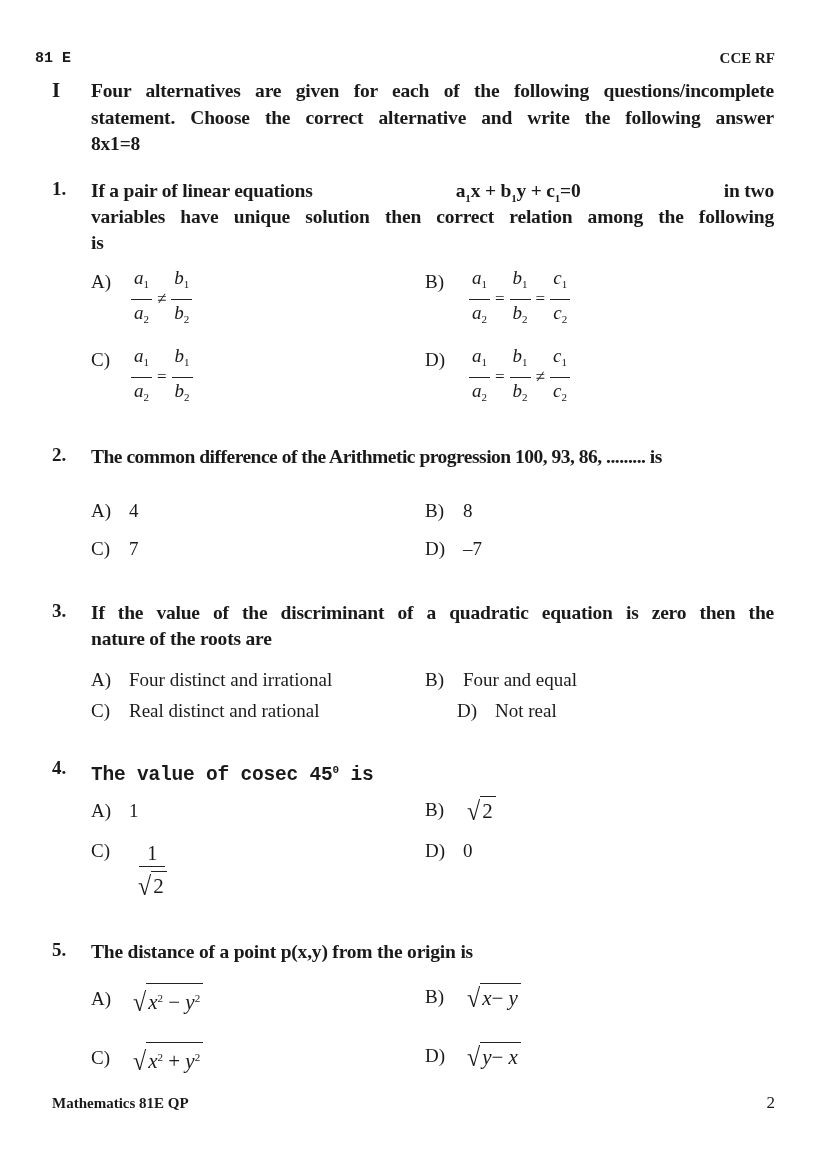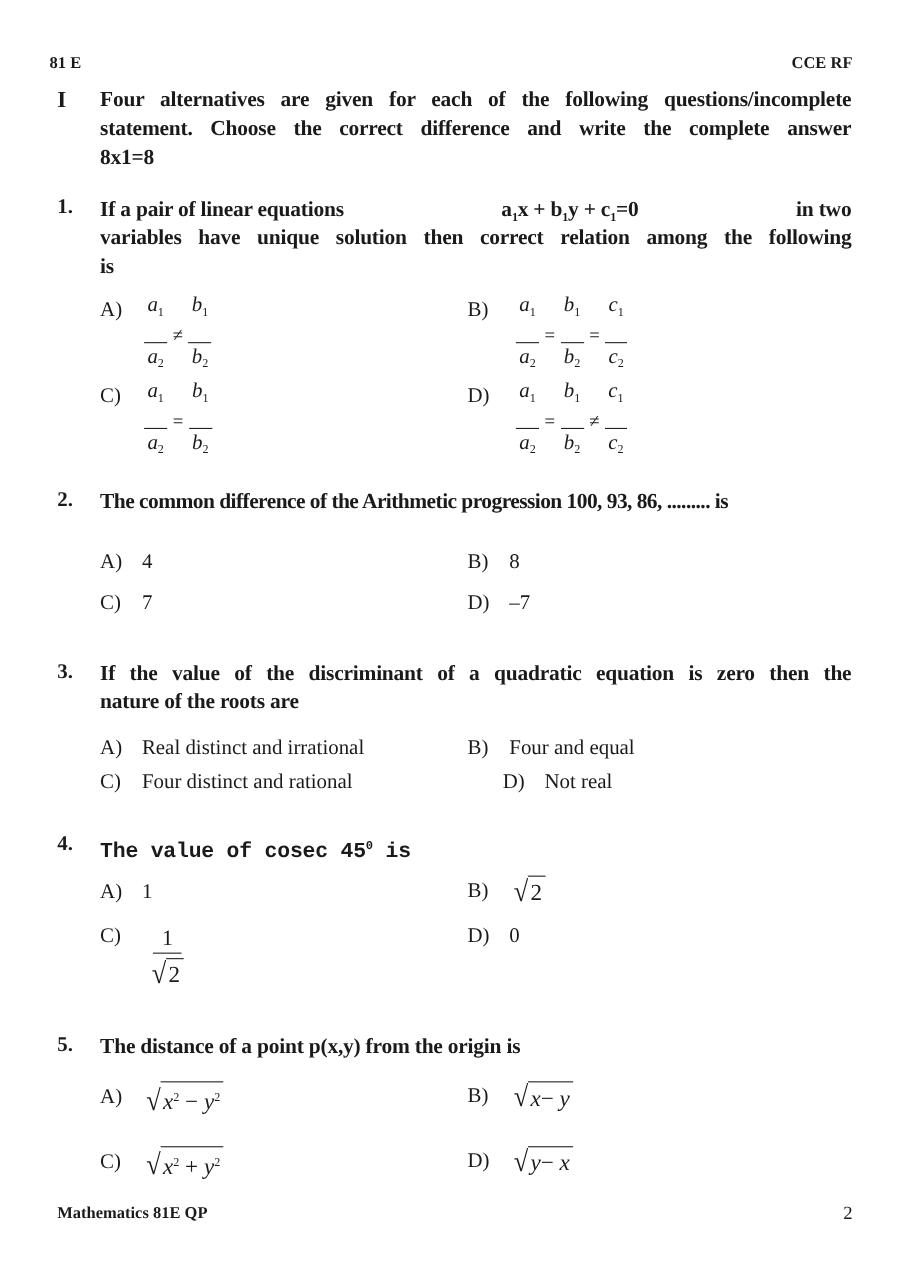--- a/index.html
+++ b/index.html
@@ -12,39 +12,39 @@
     .para { left:91px; width:683px; font-size:19.5px; font-weight:bold; line-height:26.5px; letter-spacing:-0.2px; }
     .justify { text-align:justify; text-align-last:justify; }
     .qnum { left:52px; font-size:19px; font-weight:bold; }
     .opt { font-size:19px; }
     .optlbl { display:inline-block; width:38px; }
     sub.s { font-size:11px; vertical-align:-5px; }
     sup.s { font-size:11px; vertical-align:7px; }
     
     .expr { display:inline-flex; align-items:center; font-style:italic; font-family:"Liberation Serif", serif; font-size:19px; }
     .frac { display:inline-flex; flex-direction:column; align-items:center; margin:0 2px; }
-    .frac .num { padding:0 3px 17px; border-bottom:1.3px solid #222; line-height:20px; }
+    .frac .num { padding:0 3px 5px; border-bottom:1.3px solid #222; line-height:20px; }
     .frac .den { padding:2px 3px 0; line-height:22px; }
     .op { font-style:normal; margin:0 3px; font-size:17px; }
     .idx { font-style:normal; font-size:11px; vertical-align:-4px; }
     .sqrt { display:inline-flex; align-items:flex-end; font-style:normal; }
     .sqrt .rad { font-size:24px; line-height:24px; transform:scaleY(1.1); }
     .sqrt .under { border-top:1.3px solid #222; padding:2px 3px 0 2px; font-size:21px; line-height:24px; }
     .sqrt .under i { font-style:italic; }
     .footer { top:1095px; font-size:15px; }
   </style>
 </head>
 <body>
 
-<div class="abs hdr" style="left:45px;">81 E</div>
+<div class="abs hdr" style="left:35px;font-family:Liberation Mono, monospace;">81 E</div>
 <div class="abs hdr" style="right:52px;">CCE RF</div>
 
 <div class="abs sect-num">I</div>
 <div class="abs para justify" style="top:78px;">Four alternatives are given for each of the following questions/incomplete</div>
-<div class="abs para justify" style="top:104.5px;">statement. Choose the correct difference and write the complete answer</div>
+<div class="abs para justify" style="top:104.5px;">statement. Choose the correct alternative and write the following answer</div>
 <div class="abs para" style="top:131px; display:flex; justify-content:space-between;">
   <span>8x1=8</span>
 </div>
 
 <div class="abs qnum" style="top:178px;">1.</div>
 <div class="abs para" style="top:178px; display:flex; justify-content:space-between;">
   <span>If a pair of linear equations</span>
   <span><span>a</span><sub class="s">1</sub><span>x + b</span><sub class="s">1</sub><span>y + c</span><sub class="s">1</sub><span>=0</span></span>
   <span>in two</span>
 </div>
@@ -124,23 +124,23 @@
 <div class="abs qnum" style="top:444px;">2.</div>
 <div class="abs para" style="top:444px; letter-spacing:-0.5px;">The common difference of the Arithmetic progression 100, 93, 86, ......... is</div>
 <div class="abs opt" style="left:91px; top:500px;"><span class="optlbl">A)</span><span>4</span></div>
 <div class="abs opt" style="left:425px; top:500px;"><span class="optlbl">B)</span><span>8</span></div>
 <div class="abs opt" style="left:91px; top:538px;"><span class="optlbl">C)</span><span>7</span></div>
 <div class="abs opt" style="left:425px; top:538px;"><span class="optlbl">D)</span><span>–7</span></div>
 
 <div class="abs qnum" style="top:600px;">3.</div>
 <div class="abs para justify" style="top:600px;">If the value of the discriminant of a quadratic equation is zero then the</div>
 <div class="abs para" style="top:626px;">nature of the roots are</div>
-<div class="abs opt" style="left:91px; top:669px;"><span class="optlbl">A)</span><span>Real distinct and irrational</span></div>
+<div class="abs opt" style="left:91px; top:669px;"><span class="optlbl">A)</span><span>Four distinct and irrational</span></div>
 <div class="abs opt" style="left:425px; top:669px;"><span class="optlbl">B)</span><span>Four and equal</span></div>
-<div class="abs opt" style="left:91px; top:700px;"><span class="optlbl">C)</span><span>Four distinct and rational</span></div>
+<div class="abs opt" style="left:91px; top:700px;"><span class="optlbl">C)</span><span>Real distinct and rational</span></div>
 <div class="abs opt" style="left:425px; top:700px;margin-left:32px;"><span class="optlbl">D)</span><span>Not real</span></div>
 
 <div class="abs qnum" style="top:757px;">4.</div>
 <div class="abs para" style="top:757px; font-family:Liberation Mono, monospace;"><span>The value of cosec 45</span><sup class="s">0</sup><span> is</span></div>
 <div class="abs opt" style="left:91px; top:800px;"><span class="optlbl">A)</span><span>1</span></div>
 <div class="abs opt" style="left:425px; top:796px; display:flex; align-items:center;">
   <span class="optlbl" style="width:42px;">B)</span>
   <span class="sqrt">
       <span class="rad">√</span>
       <span class="under">2</span>

